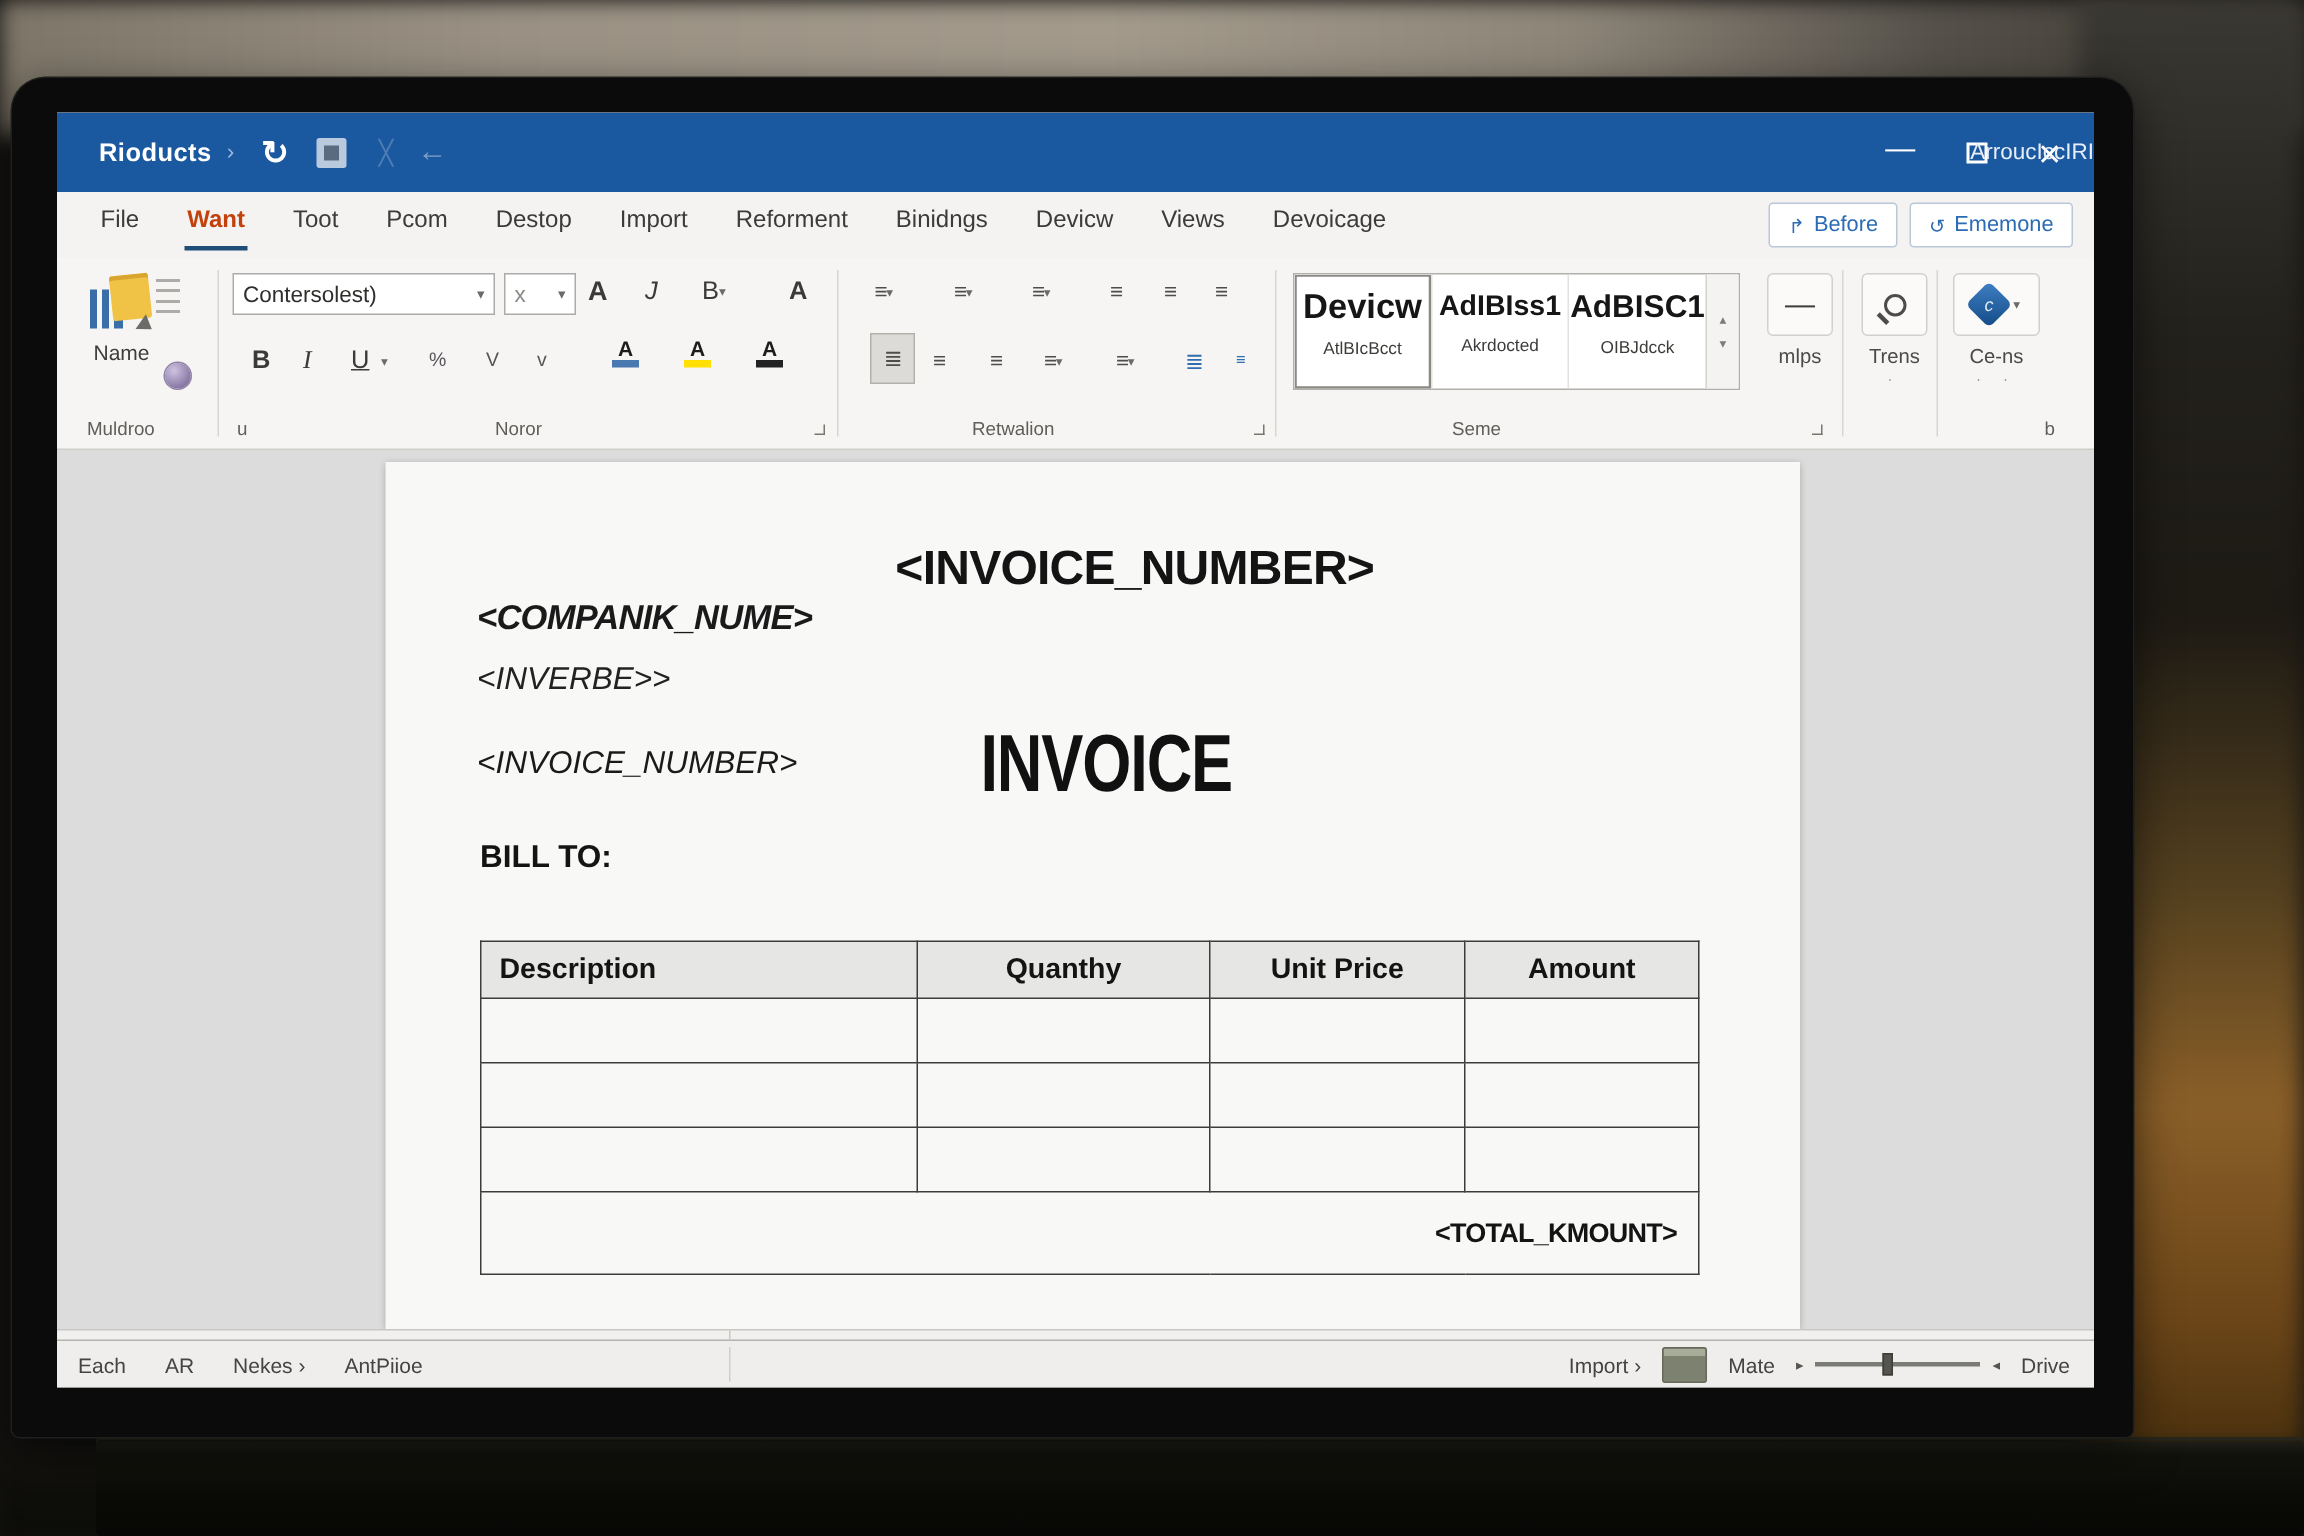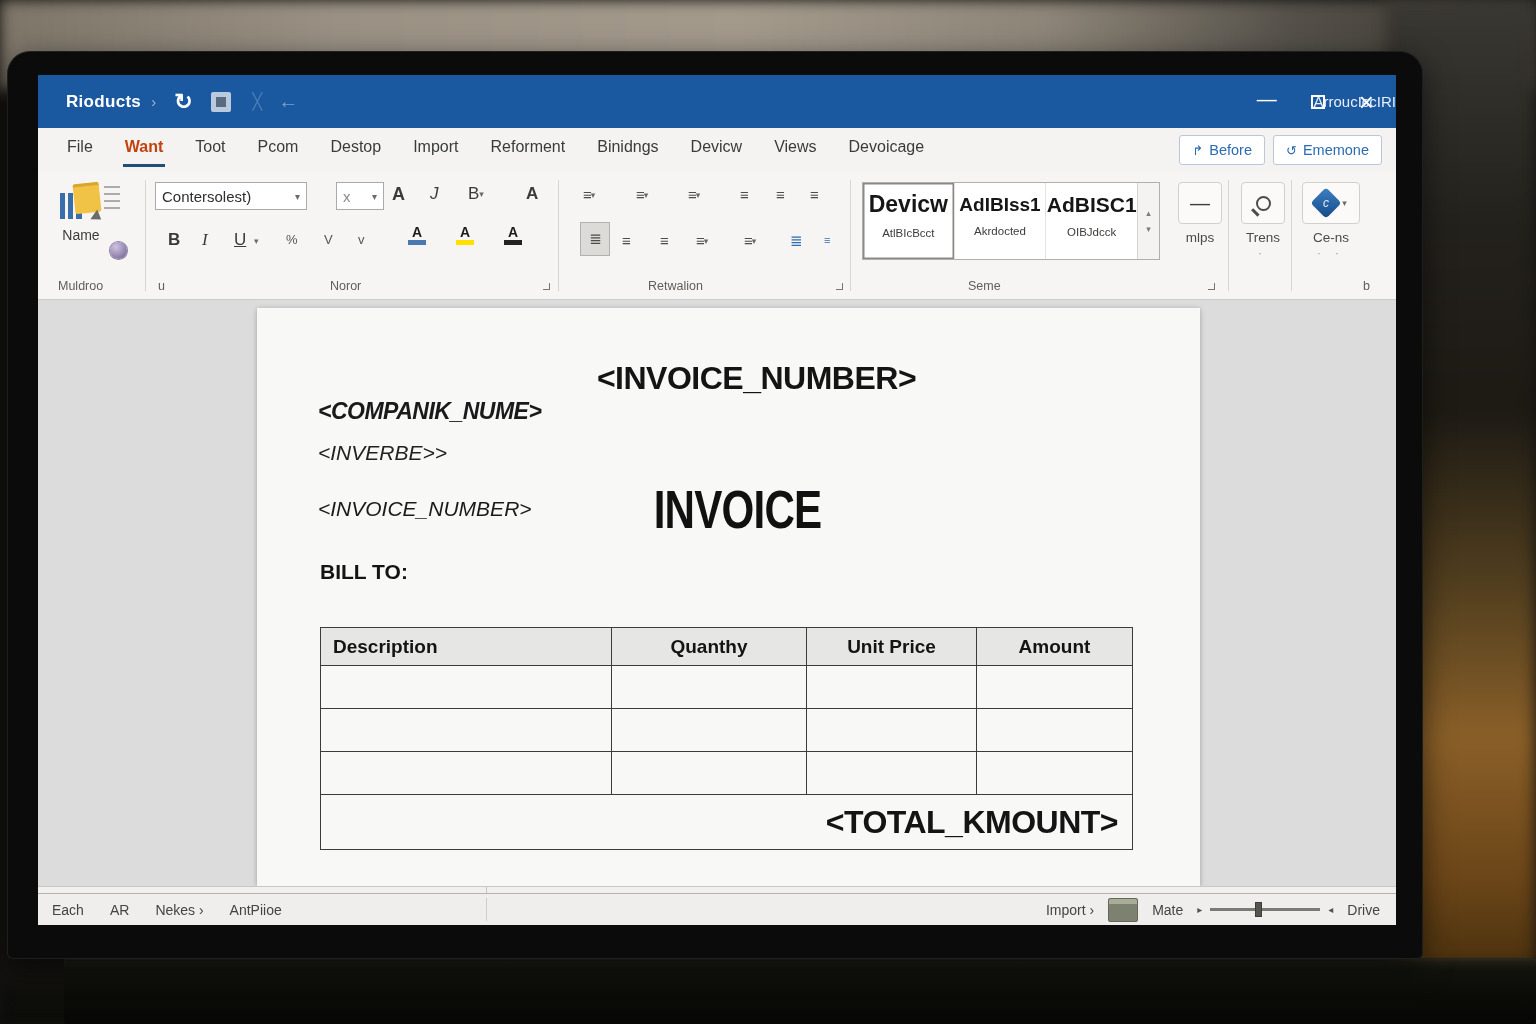--- a/index.html
+++ b/index.html
@@ -122,21 +122,21 @@
   .doc-title span { display:inline-block; font-size:54px; font-weight:bold; color:#111;
     transform:scaleX(.78); letter-spacing:-1px; }
   .doc-billto { position:absolute; left:63px; top:252px; font-size:21px; font-weight:bold; color:#141414; }
   .invoice-table { position:absolute; left:63px; top:319px; width:812px; border-collapse:collapse;
     table-layout:fixed; }
   .invoice-table th, .invoice-table td { border:1.6px solid #3c3c3c; }
   .invoice-table th { height:38px; background:#e6e6e4; font-size:19px; color:#141414; padding:0 12px; }
   .invoice-table th.hl { text-align:left; }
   .invoice-table td { height:43px; background:#f8f8f7; }
   .invoice-table td.total { height:55px; text-align:right; padding-right:14px;
-    font-size:32px; font-weight:bold; color:#141414; letter-spacing:-.5px; }
+    font-size:18px; font-weight:bold; color:#141414; letter-spacing:-.5px; }
   .col1{width:291px}.col2{width:195px}.col3{width:170px}.col4{width:156px}
   .scroll-strip { position:absolute; left:0; right:0; bottom:0; height:7px; background:#f1f0ee;
     border-top:1px solid #c9c7c3; }
   .scroll-strip .div { position:absolute; left:448px; top:0; bottom:0; width:1px; background:#c9c7c3; }
 
   
   .statusbar { position:relative; height:32px; background:#efeeec; border-top:1px solid #b5b3af;
     display:flex; align-items:center; font-size:14px; color:#444; }
   .sb-left { display:flex; gap:26px; margin-left:14px; }
   .sb-divider { position:absolute; left:448px; top:4px; bottom:4px; width:1px; background:#cfcdc9; }
@@ -217,21 +217,21 @@
       <span class="clip-bars"></span>
       <span class="clip-folder"></span>
       <span class="clip-arrow"></span>
     </div>
     <div class="paste-lines"></div>
     <div class="clip-name">Name</div>
     <div class="clip-circle"></div>
     <div class="glabel" style="left:20px;width:100px">Muldroo</div>
     <div class="glabel" style="left:120px;width:20px">u</div>
 
-    <div class="combo" style="left:117px;top:10px;width:152px;height:28px">
+    <div class="combo" style="left:117px;top:10px;width:175px;height:28px">
       <span>Contersolest)</span>
       <span class="arr">▾</span>
     </div>
     <div class="combo" style="left:298px;top:10px;width:48px;height:28px">
       <span style="color:#8b8a86">x</span>
       <span class="arr">▾</span>
     </div>
     <div class="rbtn" style="left:354px;top:12px;font-size:18px;font-weight:bold">A</div>
     <div class="rbtn" style="left:392px;top:12px;font-size:17px;font-style:italic">J</div>
     <div class="rbtn" style="left:430px;top:12px;font-size:17px">

